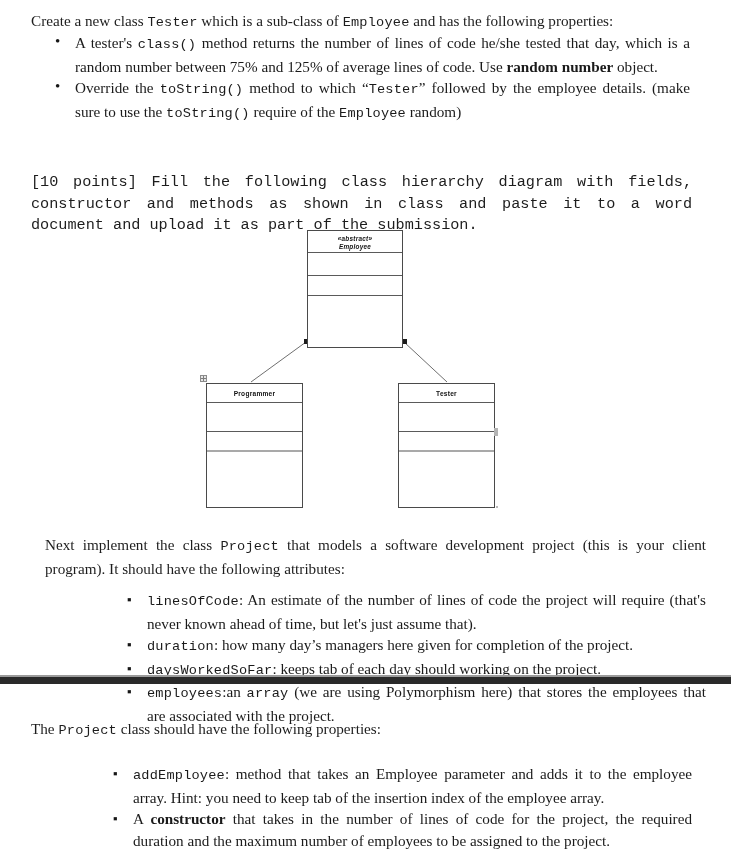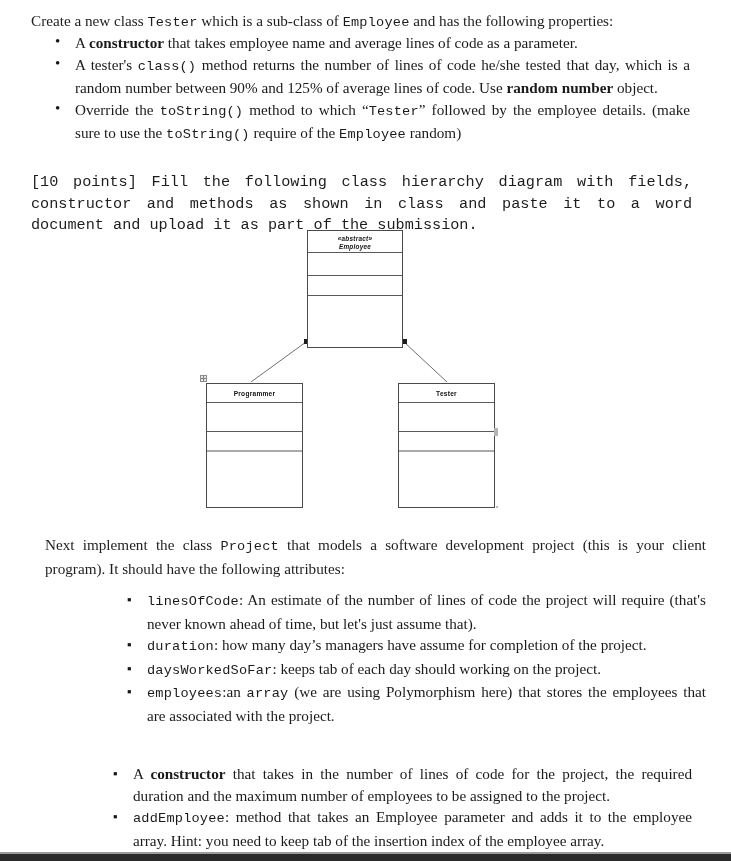--- a/index.html
+++ b/index.html
@@ -13,21 +13,21 @@
     position: relative;
     overflow: hidden;
     font-family: "Liberation Serif", "DejaVu Serif", serif;
     color: #1a1a1a;
   }
 
   .page {
     position: absolute;
     left: 0; top: 0;
     width: 731px;
-    height: 861px;
+    height: 684px;
     box-sizing: border-box;
   }
 
   
   .bottom-edge {
     position: absolute;
     left: 0;
     bottom: 0;
     width: 731px;
     height: 7px;
@@ -152,22 +152,21 @@
 </head>
 <body>
 
 <div class="page">
 
   <div class="para" style="left:31px; top:10px; width:665px;">
     <span>Create a new class </span><span class="mono">Tester</span><span> which is a sub-class of </span><span class="mono">Employee</span><span> and has the following properties:</span>
   </div>
 
   <ul class="bullets disc" style="left:75px; top:32px; width:615px;">
-    <li><span>A </span><span class="b">constructor</span><span> that takes employee name and average lines of code as a parameter.</span></li>
-    <li><span>A tester's </span><span class="mono">class()</span><span> method returns the number of lines of code he/she tested that day, which is a random number between 90% and 125% of average lines of code. Use </span><span class="b">random number</span><span> object.</span></li>
+    <li><span>A tester's </span><span class="mono">class()</span><span> method returns the number of lines of code he/she tested that day, which is a random number between 75% and 125% of average lines of code. Use </span><span class="b">random number</span><span> object.</span></li>
     <li><span>Override the </span><span class="mono">toString()</span><span> method to which “</span><span class="mono">Tester</span><span>” followed by the employee details. (make sure to use the </span><span class="mono">toString()</span><span> require of the </span><span class="mono">Employee</span><span> random)</span></li>
   </ul>
 
   <div class="para" style="left:31px; top:172px; width:661px;font-family:Liberation Mono, monospace;">[10 points] Fill the following class hierarchy diagram with fields, constructor and methods as shown in class and paste it to a word document and upload it as part of the submission.</div>
 
   <div class="uml">
 
     <svg width="731" height="861" style="position:absolute;left:0;top:0;">
       <line x1="251" y1="382" x2="306" y2="342" stroke="#6f6f6f" stroke-width="1"></line>
       <line x1="447" y1="382" x2="404" y2="342" stroke="#6f6f6f" stroke-width="1"></line>
@@ -200,26 +199,29 @@
     <div class="nub" style="left:494px; top:428px;"></div>
     <div class="dot-sm" style="left:496px; top:506px;"></div>
   </div>
 
   <div class="para" style="left:45px; top:534px; width:661px;">
     <span>Next implement the class </span><span class="mono">Project</span><span> that models a software development project (this is your client program). It should have the following attributes:</span>
   </div>
 
   <ul class="bullets sq" style="left:147px; top:589px; width:559px;">
     <li><span class="mono">linesOfCode</span><span>: An estimate of the number of lines of code the project will require (that's never known ahead of time, but let's just assume that).</span></li>
-    <li><span class="mono">duration</span><span>: how many day’s managers have assume for completion of the project.</span></li>
+    <li><span class="mono">duration</span><span>: how many day’s managers here given for completion of the project.</span></li>
     <li><span class="mono">daysWorkedSoFar</span><span>: keeps tab of each day should working on the project.</span></li>
     <li><span class="mono">employees</span><span>:an </span><span class="mono">array</span><span>  (we are using Polymorphism here) that stores the employees that are associated with the project.</span></li>
   </ul>
 
+  <div class="para" style="left:31px; top:718px; width:661px;">
+    <span>The </span><span class="mono">Project</span><span> class should have the following properties:</span>
+  </div>
 
   <ul class="bullets sq" style="left:133px; top:763px; width:559px;">
+    <li><span class="mono">addEmployee</span><span>: method that takes an Employee parameter and adds it to the employee array. Hint: you need to keep tab of the insertion index of the employee array.</span></li>
     <li><span>A </span><span class="b">constructor</span><span> that takes in the number of lines of code for the project, the required duration and the maximum number of employees to be assigned to the project.</span></li>
-    <li><span class="mono">addEmployee</span><span>: method that takes an Employee parameter and adds it to the employee array. Hint: you need to keep tab of the insertion index of the employee array.</span></li>
   </ul>
 
   <div class="bottom-edge-soft"></div>
   <div class="bottom-edge"></div>
 </div>
 
 </body></html>

